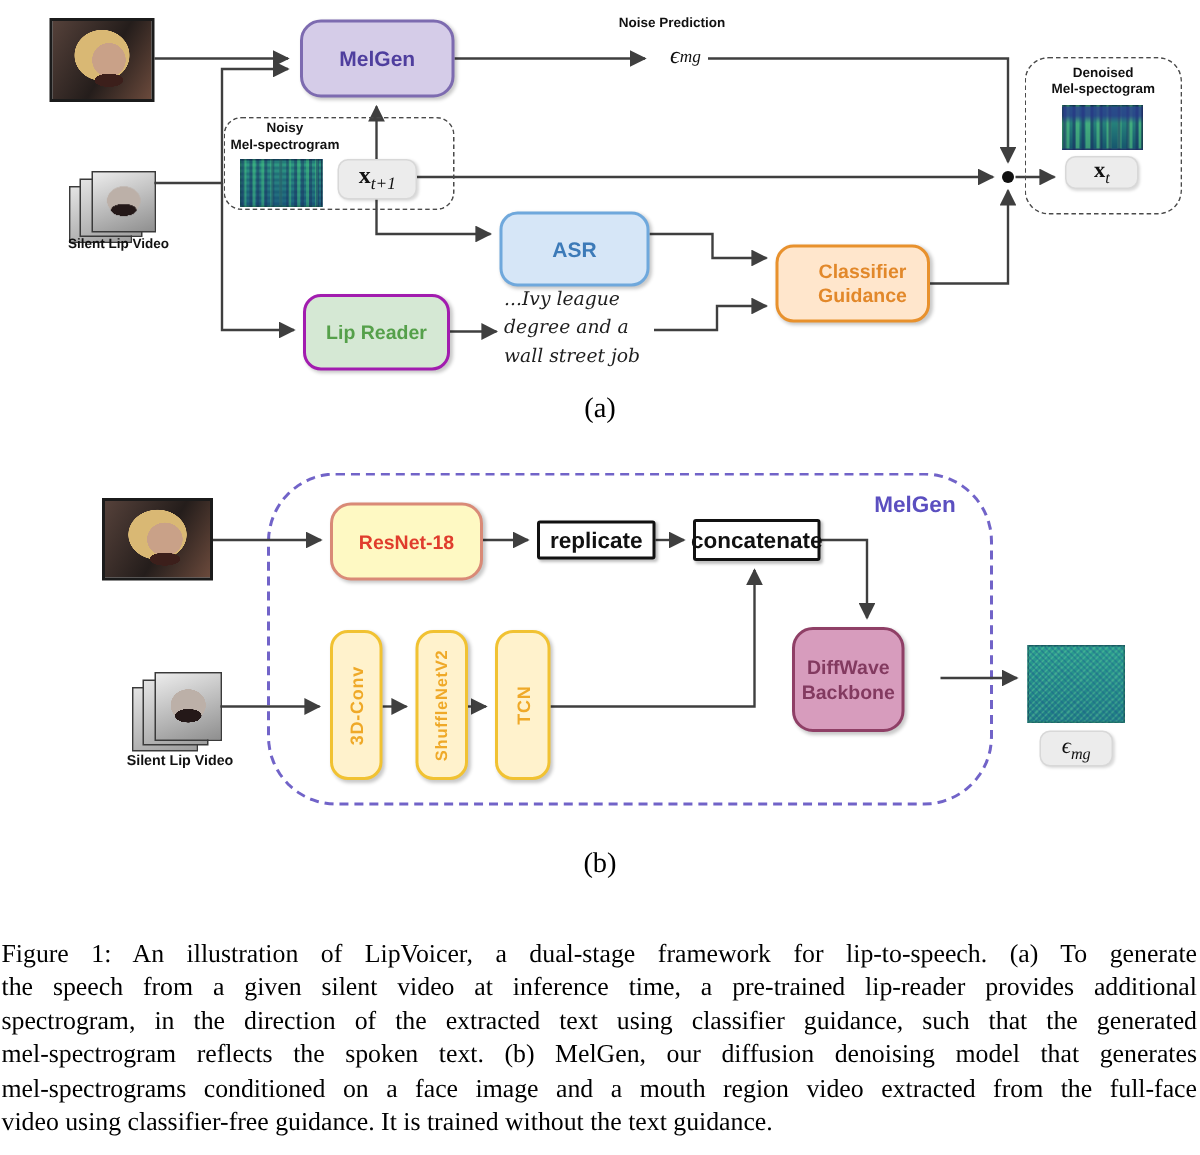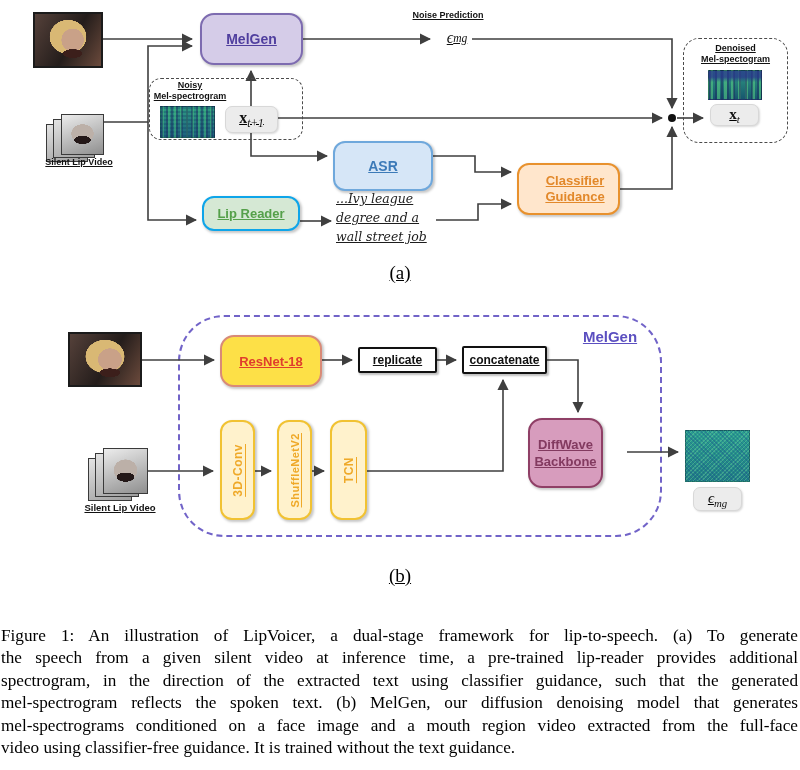--- a/index.html
+++ b/index.html
@@ -1,26 +1,26 @@
 <!DOCTYPE html>
 <html><head>
 <meta charset="utf-8">
 <style>
   html,body{margin:0;padding:0;background:#ffffff;}
   body{width:800px;height:770px;font-family:"Liberation Sans",sans-serif;position:relative;overflow:hidden;}
   .fig{position:relative;width:800px;height:622px;}
-  .abs{position:absolute;box-sizing:border-box;text-decoration:underline;}
+  .abs{position:absolute;box-sizing:border-box;}
   svg.conn{position:absolute;left:0;top:0;z-index:1;}
   .node{z-index:3;display:flex;align-items:center;justify-content:center;text-align:center;font-weight:bold;box-shadow:1.5px 1.5px 2.5px rgba(0,0,0,.22);}
   .melgen-a{left:200px;top:13px;width:103px;height:52px;border-radius:14px;background:#d5cce8;border:2px solid #7d6bb0;color:#4f3e9e;font-size:14px;}
   .asr{left:333px;top:131px;width:100px;height:50px;border-radius:12px;background:#d6e6f7;border:2px solid #6fa8dc;color:#3c7ab8;font-size:14px;margin-top:10px;}
-  .lipreader{left:202px;top:196px;width:98px;height:35px;border-radius:12px;background:#d5e8d4;border:2px solid #0ea5e9;color:#55a04a;font-size:13px;}
+  .lipreader{left:202px;top:196px;width:98px;height:51px;border-radius:12px;background:#d5e8d4;border:2px solid #a21caf;color:#55a04a;font-size:13px;}
   .cg{left:517px;top:163px;width:103px;height:52px;border-radius:12px;background:#ffe6cc;border:2.5px solid #e8912d;color:#e2882a;font-size:13px;line-height:16px;flex-direction:column;padding-left:13px;}
-  .resnet{left:220px;top:335px;width:102px;height:52px;border-radius:14px;background:#fde047;border:2px solid #d98a77;color:#e03d2d;font-size:13px;}
-  .wbox{background:#ffffff;border:2px solid #111;color:#111;font-size:12px;border-radius:2px;box-shadow:1.5px 1.5px 2px rgba(0,0,0,.25);}
+  .resnet{left:220px;top:335px;width:102px;height:52px;border-radius:14px;background:#fef9c3;border:2px solid #d98a77;color:#e03d2d;font-size:13px;}
+  .wbox{background:#ffffff;border:2px solid #111;color:#111;font-size:15px;border-radius:2px;box-shadow:1.5px 1.5px 2px rgba(0,0,0,.25);}
   .replicate{left:358px;top:347px;width:79px;height:26px;}
   .concat{left:462px;top:346px;width:85px;height:28px;}
   .ybox{background:#fff2cc;border:2px solid #f1c232;color:#efa928;border-radius:12px;font-size:12px;}
   .vtext{writing-mode:vertical-rl;transform:rotate(180deg);letter-spacing:.5px;white-space:nowrap;}
   .conv3d{left:220px;top:420px;width:35px;height:100px;}
   .shuffle{left:277px;top:420px;width:35px;height:100px;}
   .tcn{left:330px;top:420px;width:37px;height:100px;}
   .diffwave{left:528px;top:418px;width:75px;height:70px;border-radius:14px;background:#d79cbd;border:2.5px solid #8f3f66;color:#833a60;font-size:13px;line-height:17px;flex-direction:column;}
   .dash{border:1.6px dashed #4a4a4a;border-radius:12px;z-index:2;}
   .noisy-dash{left:149px;top:78px;width:154px;height:62px;}

